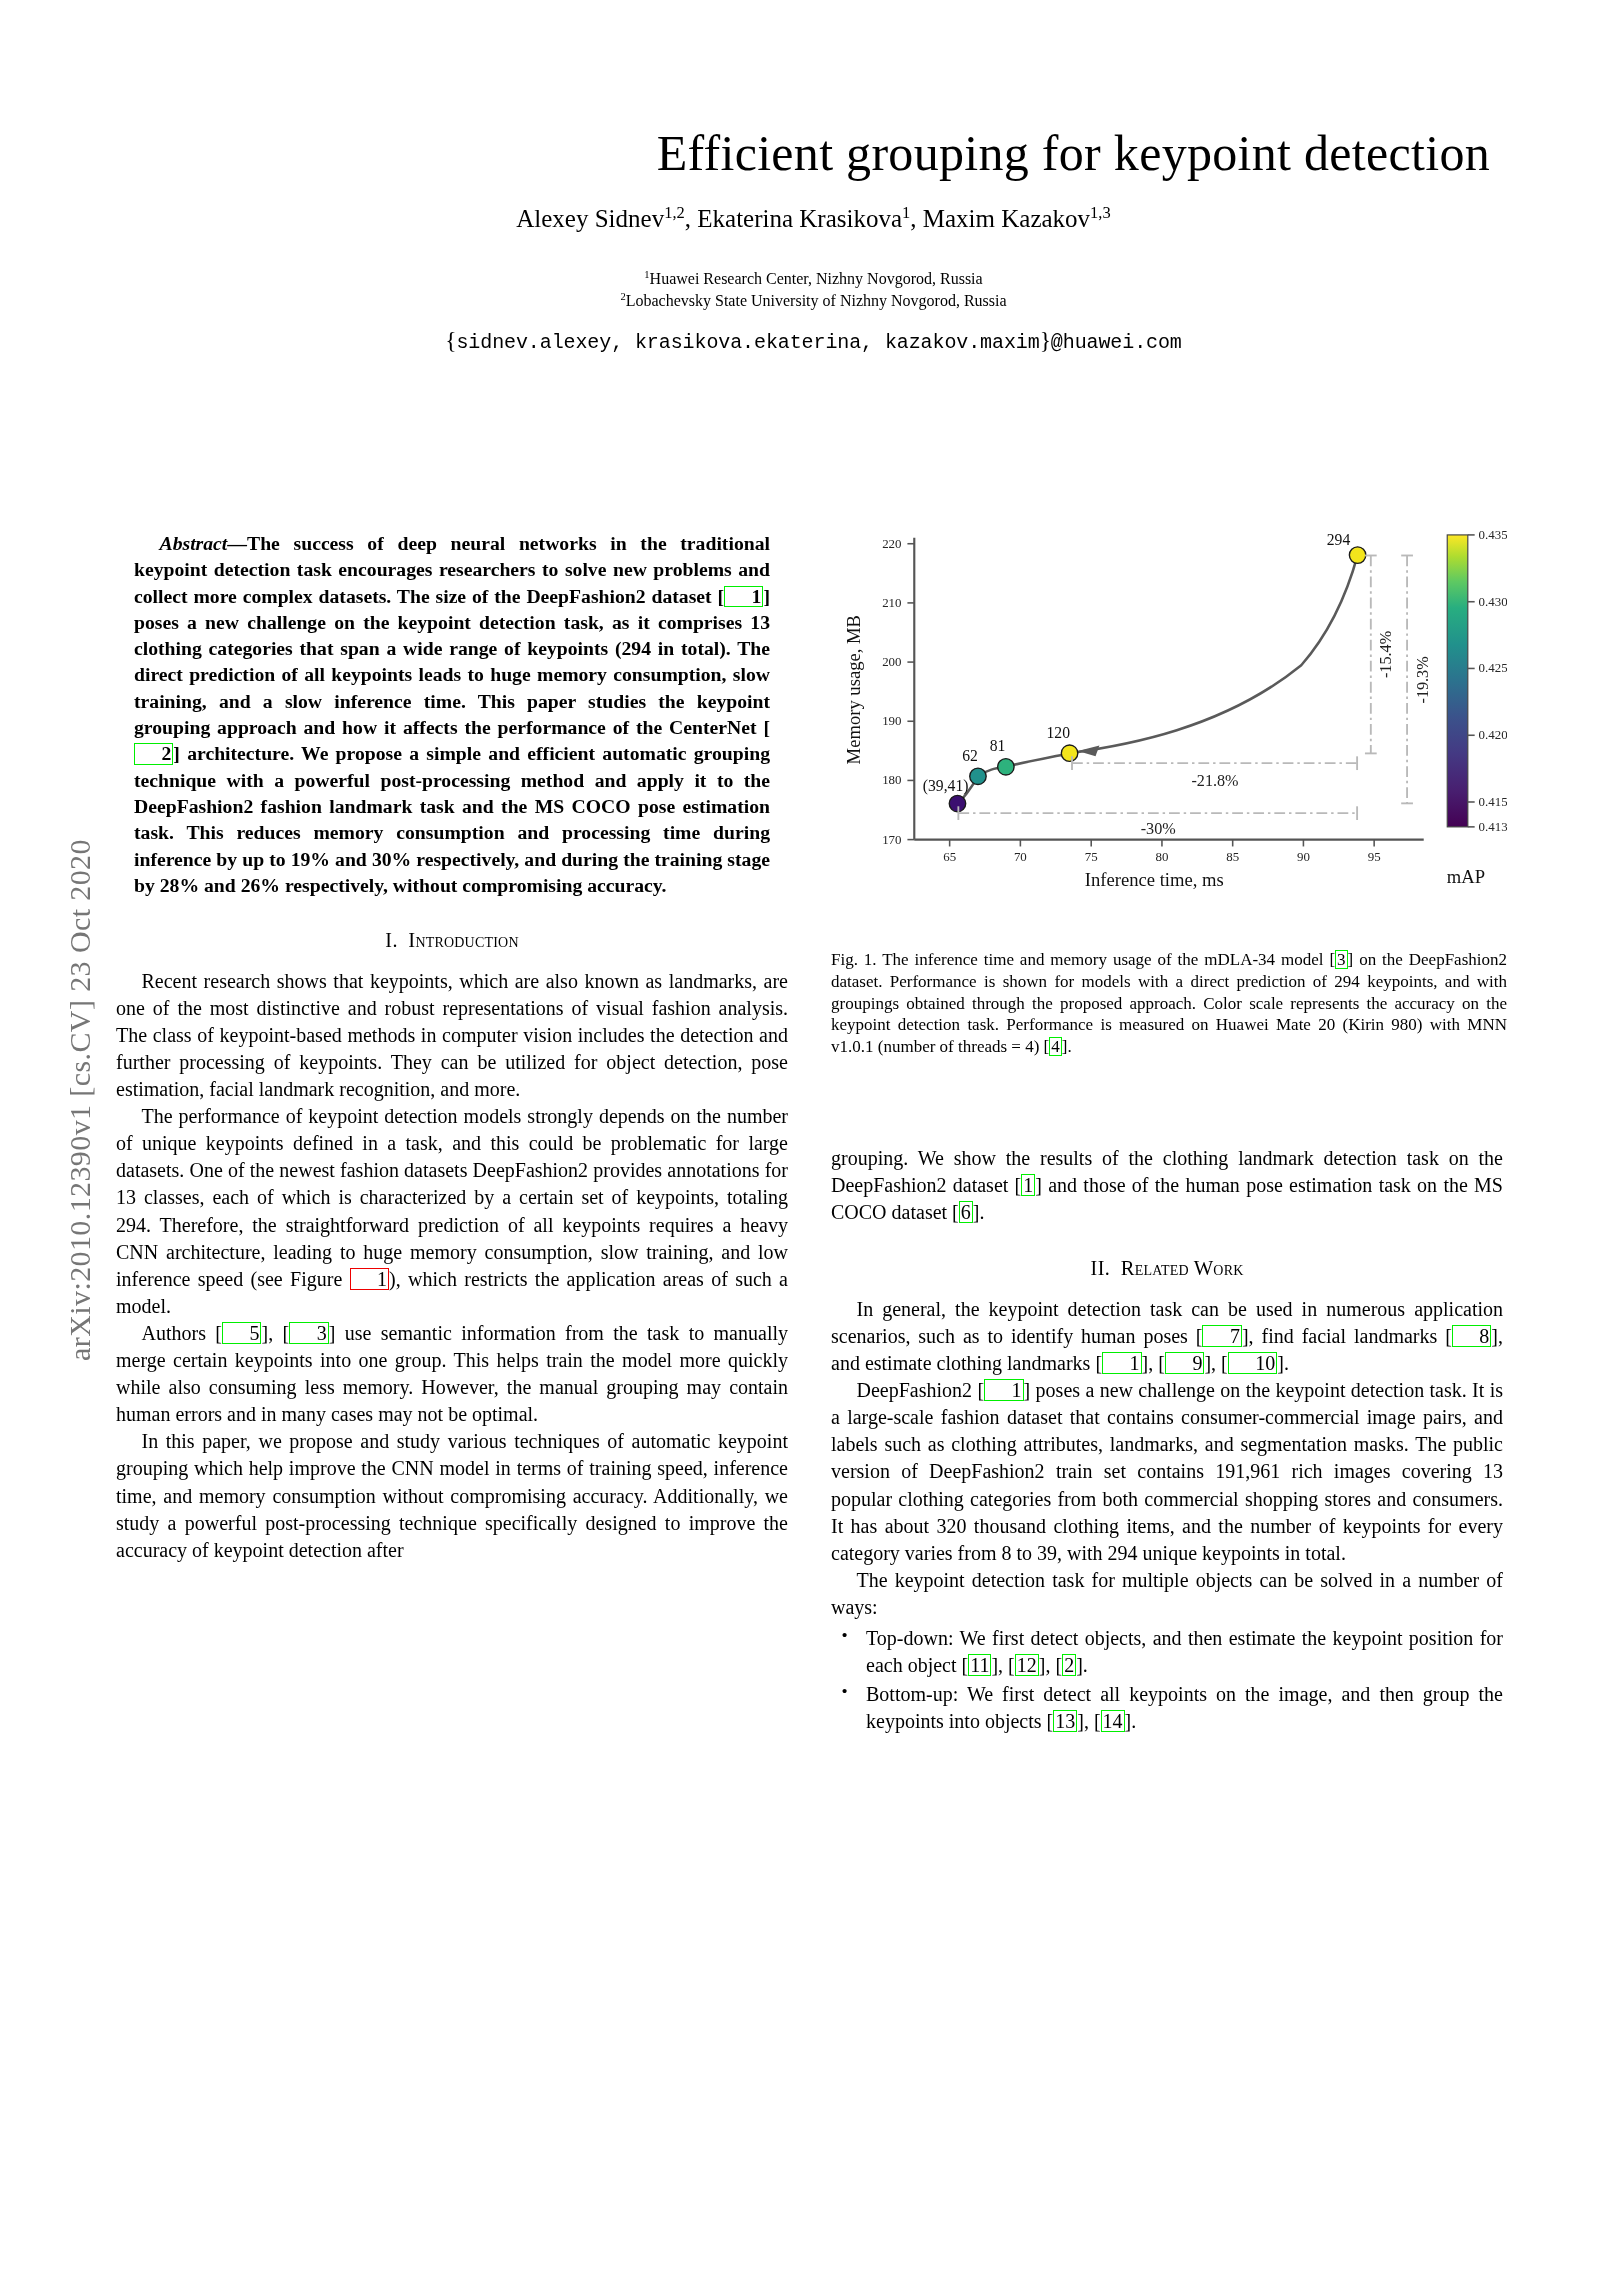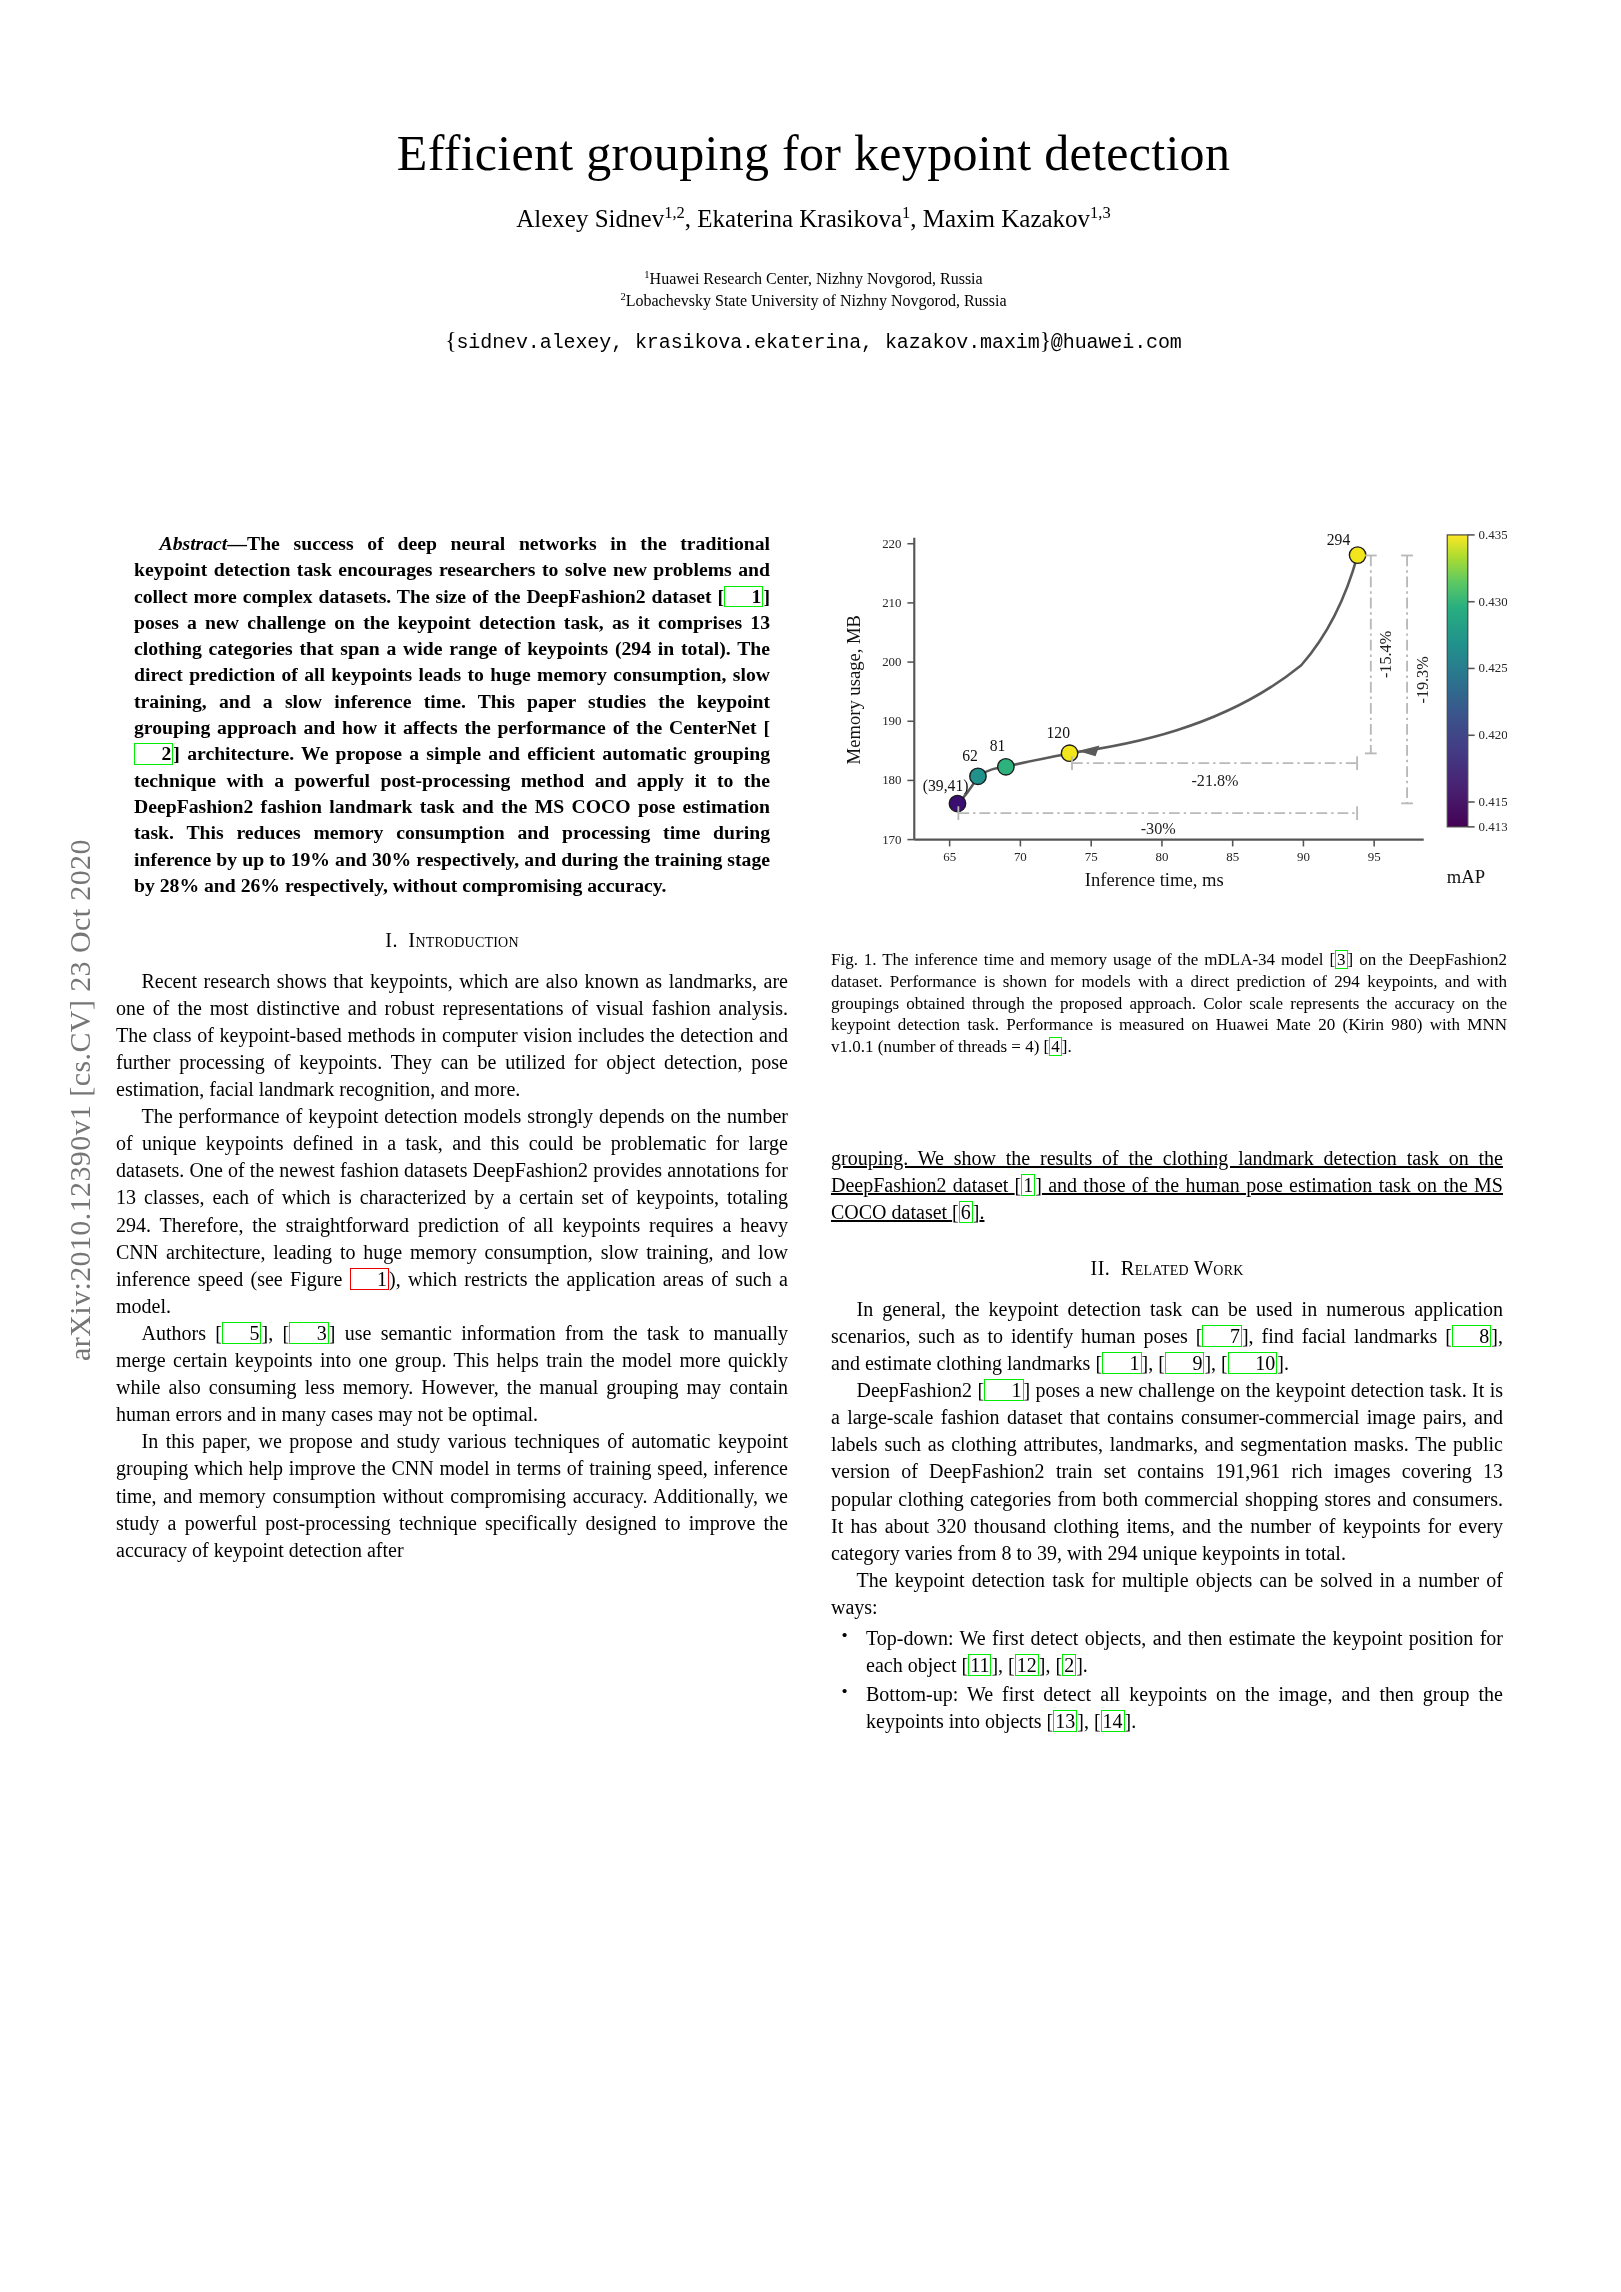--- a/index.html
+++ b/index.html
@@ -47,20 +47,21 @@
     top: 125px;
     width: 1353px;
     text-align: center;
   }
   #paper-title {
     font-size: 50px;
     font-weight: normal;
     letter-spacing: 0.3px;
     line-height: 1.12;
     margin: 0 0 4px 0;
+    text-align: right;
   }
   #authors {
     margin-top: 22px;
     font-size: 25px;
     line-height: 1.3;
   }
   .sup { font-size: 0.66em; vertical-align: super; line-height: 0; }
   #affiliations {
     margin-top: 32px;
     font-size: 16px;
@@ -355,21 +356,21 @@
       </g>
     </svg>
   </div>
 
   <div id="figure-caption">
     <span class="figlabel">Fig. 1.</span><span>  The inference time and memory usage of the mDLA-34 model </span>[<a class="cite" href="#">3</a>]<span> on the DeepFashion2 dataset. Performance is shown for models with a direct prediction of 294 keypoints, and with groupings obtained through the proposed approach. Color scale represents the accuracy on the keypoint detection task. Performance is measured on Huawei Mate 20 (Kirin 980) with MNN v1.0.1 (number of threads = 4) </span>[<a class="cite" href="#">4</a>]<span>.</span>
   </div>
 
   <div class="col" id="col-right" style="top:1145px;">
 
-    <p class="para" style="text-indent:0;text-decoration:underline;"><span>grouping. We show the results of the clothing landmark detection task on the DeepFashion2 dataset </span>[<a class="cite" href="#">1</a>]<span> and those of the human pose estimation task on the MS COCO dataset </span>[<a class="cite" href="#">6</a>]<span>.</span></p>
+    <p class="para" style="text-indent:0;"><span>grouping. We show the results of the clothing landmark detection task on the DeepFashion2 dataset </span>[<a class="cite" href="#">1</a>]<span> and those of the human pose estimation task on the MS COCO dataset </span>[<a class="cite" href="#">6</a>]<span>.</span></p>
 
     <h2 class="section"><span class="secnum">II.</span>&nbsp; <span class="smallcaps">Related Work</span></h2>
 
     <p class="para"><span>In general, the keypoint detection task can be used in numerous application scenarios, such as to identify human poses </span>[<a class="cite" href="#">7</a>]<span>, find facial landmarks </span>[<a class="cite" href="#">8</a>]<span>, and estimate clothing landmarks </span>[<a class="cite" href="#">1</a>]<span>, </span>[<a class="cite" href="#">9</a>]<span>, </span>[<a class="cite" href="#">10</a>]<span>.</span></p>
 
     <p class="para"><span>DeepFashion2 </span>[<a class="cite" href="#">1</a>]<span> poses a new challenge on the keypoint detection task. It is a large-scale fashion dataset that contains consumer-commercial image pairs, and labels such as clothing attributes, landmarks, and segmentation masks. The public version of DeepFashion2 train set contains 191,961 rich images covering 13 popular clothing categories from both commercial shopping stores and consumers. It has about 320 thousand clothing items, and the number of keypoints for every category varies from 8 to 39, with 294 unique keypoints in total.</span></p>
 
     <p class="para">The keypoint detection task for multiple objects can be solved in a number of ways:</p>
 
     <ul class="bullets">

